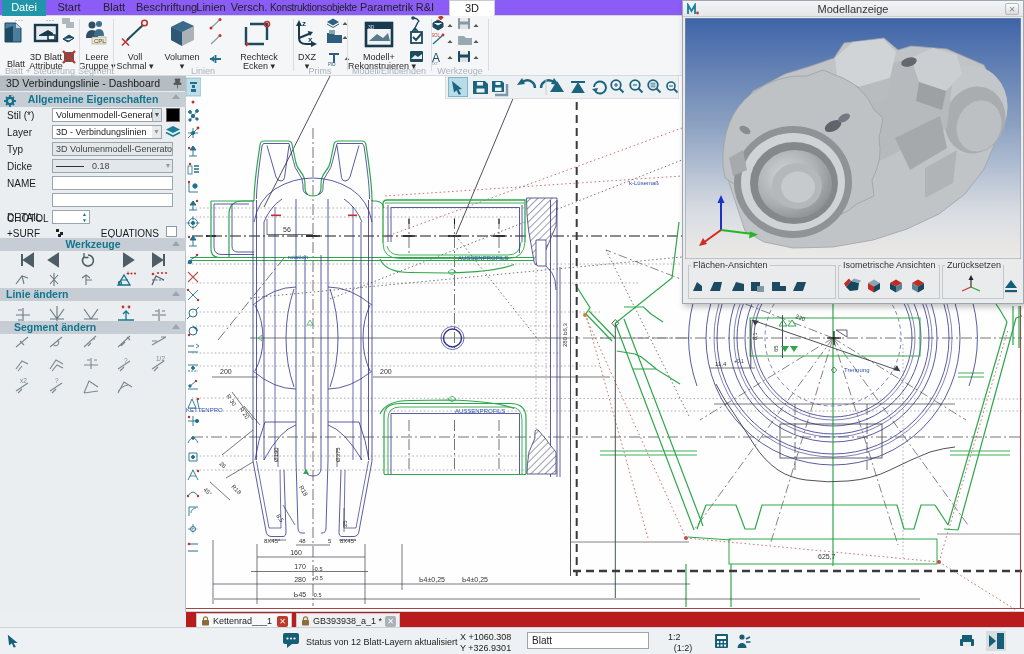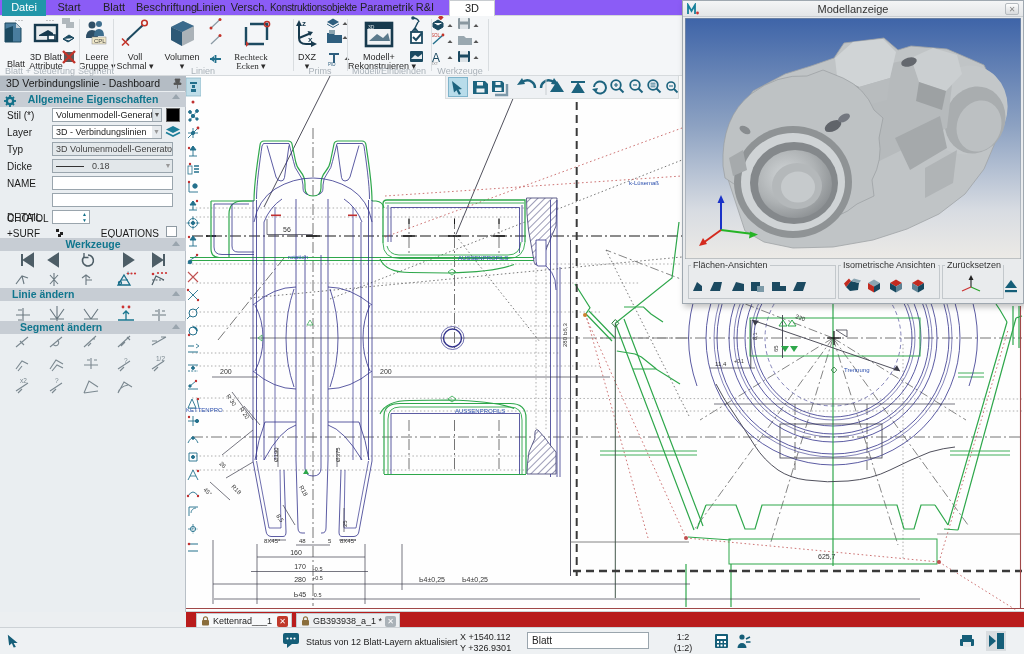--- a/index.html
+++ b/index.html
@@ -156,21 +156,21 @@
           <rect x="2" y="6.5" width="8" height="4.5" fill="#dce2e6"></rect>
         </g>
         <path d="M476,40 l-2.5,3 l5,0 Z" fill="#555"></path>
       </g>
     </svg>
     <div class="rtext" style="left:2px;top:44px;width:28px;">Blatt</div>
     <div class="rtext" style="left:28px;top:37px;width:36px;">3D Blatt<br>Attribute</div>
     <div class="rtext" style="left:77px;top:37px;width:40px;">Leere<br>Gruppe ▾</div>
     <div class="rtext" style="left:113px;top:37px;width:44px;">Voll<br>Schmal ▾</div>
     <div class="rtext" style="left:160px;top:37px;width:44px;">Volumen<br>▾</div>
-    <div class="rtext" style="left:229px;top:37px;width:44px;font-family:Liberation Serif, serif;">Rechteck<br>Ecken ▾</div>
+    <div class="rtext" style="left:237px;top:37px;width:44px;">Rechteck<br>Ecken ▾</div>
     <div class="rtext" style="left:285px;top:37px;width:44px;">DXZ<br>▾</div>
     <div class="rtext" style="left:348px;top:37px;width:62px;">Modell+<br>Rekonstruieren ▾</div>
     <div class="rlabel" style="left:3px;top:50px;width:74px;">Blatt + Steuerung</div>
     <div class="rlabel" style="left:76px;top:50px;width:40px;">Segment</div>
     <div class="rlabel" style="left:181px;top:50px;width:44px;">Linien</div>
     <div class="rlabel" style="left:298px;top:50px;width:44px;">Prims</div>
     <div class="rlabel" style="left:347px;top:50px;width:84px;">Modell/Einblenden</div>
     <div class="rlabel" style="left:432px;top:50px;width:56px;">Werkzeuge</div>
     <div class="rsep" style="left:79px;"></div>
     <div class="rsep" style="left:113px;"></div>
@@ -274,39 +274,39 @@
       <g stroke="#4d5d66" stroke-width="1.2" fill="none">
         <path d="M152 33 l4 -9 l8 4"></path>
         <path d="M152 28 l12 0" stroke-dasharray="2 1.5"></path>
       </g>
       <circle cx="153" cy="22" r="1.3" fill="#c33"></circle>
       <circle cx="158" cy="21" r="1.1" fill="#c33"></circle>
       <circle cx="162" cy="21" r="1.1" fill="#c33"></circle>
       <circle cx="166" cy="21" r="1.1" fill="#c33"></circle>
     </svg>
 
-    <div class="phead" style="top:212px;height:13px;padding-left:12px;">Linie ändern</div>
+    <div class="phead" style="top:212px;height:13px;padding-left:6px;">Linie ändern</div>
     <div class="abs" style="left:172px;top:215px;width:0;height:0;border-left:4px solid transparent;border-right:4px solid transparent;border-bottom:5px solid #9aa5ae;"></div>
     <svg id="la-icons" class="abs" style="left:0;top:227px;" width="186" height="24" viewBox="0 0 186 24">
       <g stroke="#6a7880" stroke-width="1.1" fill="none">
         <path d="M16 12 l14 0 M23 5 l0 14 M18 7 l4 0 M18 17 l4 0"></path>
         <path d="M50 16 l14 0 M50 6 l7 10 M64 6 l-7 10 M57 3 l0 16"></path>
         <path d="M84 16 l14 0 M84 6 l7 10 M98 6 l-7 10"></path>
       </g>
       <g stroke="#18768f" stroke-width="1.3" fill="none">
         <path d="M118 17 l16 0 M126 8 l0 9 M123 11 l3 -3 l3 3"></path>
       </g>
       <circle cx="123" cy="4" r="1.4" fill="#c33"></circle>
       <circle cx="129" cy="4" r="1.4" fill="#c33"></circle>
       <g stroke="#6a7880" stroke-width="1.1" fill="none">
         <path d="M152 12 l6 0 M160 12 l6 0 M159 6 l0 12 M155 8 l3 0 M162 8 l3 0"></path>
       </g>
     </svg>
 
-    <div class="phead" style="top:245px;height:13px;padding-left:20px;">Segment ändern</div>
+    <div class="phead" style="top:245px;height:13px;padding-left:14px;">Segment ändern</div>
     <div class="abs" style="left:172px;top:248px;width:0;height:0;border-left:4px solid transparent;border-right:4px solid transparent;border-bottom:5px solid #9aa5ae;"></div>
     <svg id="sa-icons" class="abs" style="left:0;top:257px;" width="186" height="64" viewBox="0 0 186 64">
       <g stroke="#7b8890" stroke-width="1.1" fill="none">
         <path d="M16 14 l12 -10 M20 8 l4 4"></path>
         <path d="M50 14 l12 -10 M53 11 a3 3 0 1 0 4 -4"></path>
         <path d="M84 14 l12 -11 M88 13 l3 -3 M92 6 l3 0"></path>
         <path d="M118 14 l12 -11 M121 13 l4 -4 M127 4 l3 3"></path>
         <path d="M152 12 l14 -8 M152 8 l5 0 M161 4 l5 0"></path>
         <path d="M16 36 l6 -8 l6 3 M18 38 l4 -5"></path>
         <path d="M50 36 l6 -9 l7 4 M52 38 l5 -6 l6 3"></path>
@@ -956,24 +956,24 @@
       <path d="M2 2 L13 11 L8.5 11 L11 15.5 L8.5 16 L6.5 11.5 L3.5 14 Z" fill="#155e78" transform="scale(0.9)"></path>
     </svg>
     <svg class="abs" style="left:283px;top:5px;" width="18" height="16" viewBox="0 0 18 16">
       <rect x="0" y="0" width="16" height="11" rx="2" fill="#155e78"></rect>
       <path d="M4 11 l0 4 l5 -4 Z" fill="#155e78"></path>
       <circle cx="4.5" cy="5.5" r="1.1" fill="#fff"></circle>
       <circle cx="8" cy="5.5" r="1.1" fill="#fff"></circle>
       <circle cx="11.5" cy="5.5" r="1.1" fill="#fff"></circle>
     </svg>
     <div class="abs" style="left:306px;top:9px;font-size:9px;color:#222;">Status von 12 Blatt-Layern aktualisiert</div>
-    <div class="abs" style="left:460px;top:4px;font-size:9px;color:#222;">X +1540.112</div>
+    <div class="abs" style="left:460px;top:4px;font-size:9px;color:#222;">X +1060.308</div>
     <div class="abs" style="left:460px;top:15px;font-size:9px;color:#222;">Y +326.9301</div>
     <div class="abs" style="left:527px;top:4px;width:122px;height:17px;background:#fff;border:1px solid #9aa5ad;font-size:10px;color:#222;line-height:16px;padding-left:4px;">Blatt</div>
-    <div class="abs" style="left:668px;top:4px;width:30px;font-size:9px;color:#222;text-align:center;">1:2</div>
+    <div class="abs" style="left:668px;top:4px;width:30px;font-size:9px;color:#222;text-align:left;">1:2</div>
     <div class="abs" style="left:668px;top:15px;width:30px;font-size:9px;color:#222;text-align:center;">(1:2)</div>
     <svg class="abs" style="left:714px;top:5px;" width="16" height="16" viewBox="0 0 16 16">
       <rect x="1" y="1" width="13" height="14" rx="1" fill="#155e78"></rect>
       <rect x="3" y="3" width="9" height="3" fill="#fff"></rect>
       <g fill="#fff">
         <rect x="3" y="8" width="2" height="2"></rect>
         <rect x="6.5" y="8" width="2" height="2"></rect>
         <rect x="10" y="8" width="2" height="2"></rect>
         <rect x="3" y="11.5" width="2" height="2"></rect>
         <rect x="6.5" y="11.5" width="2" height="2"></rect>

